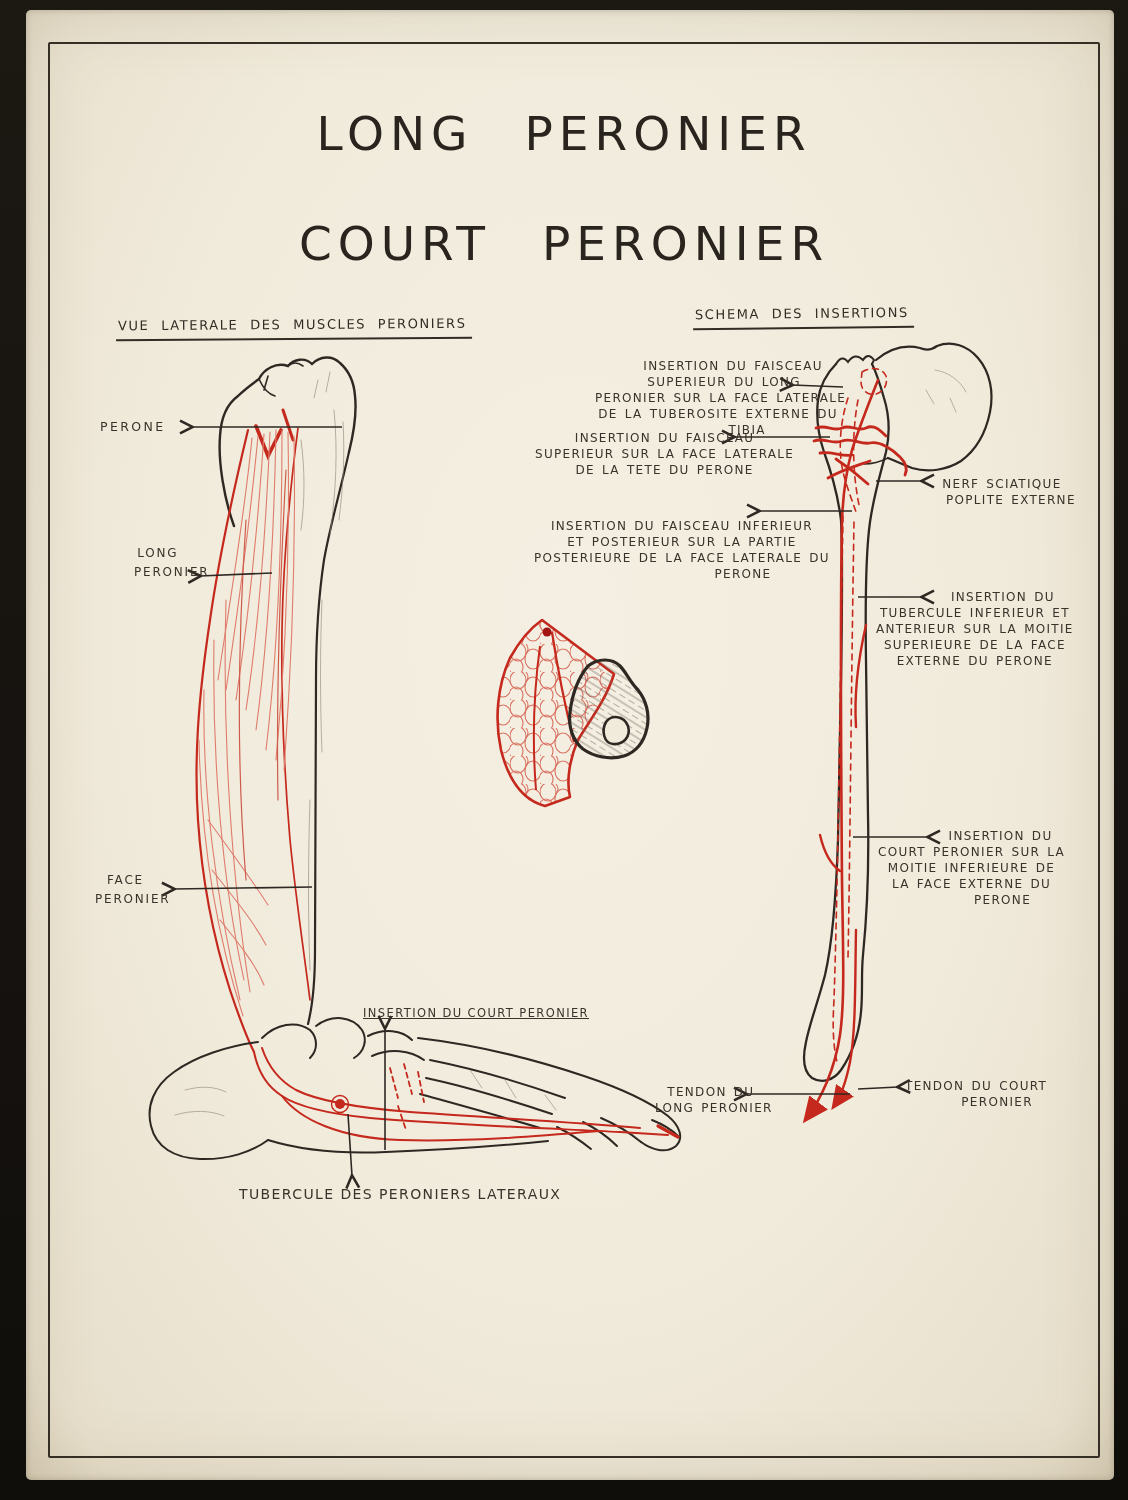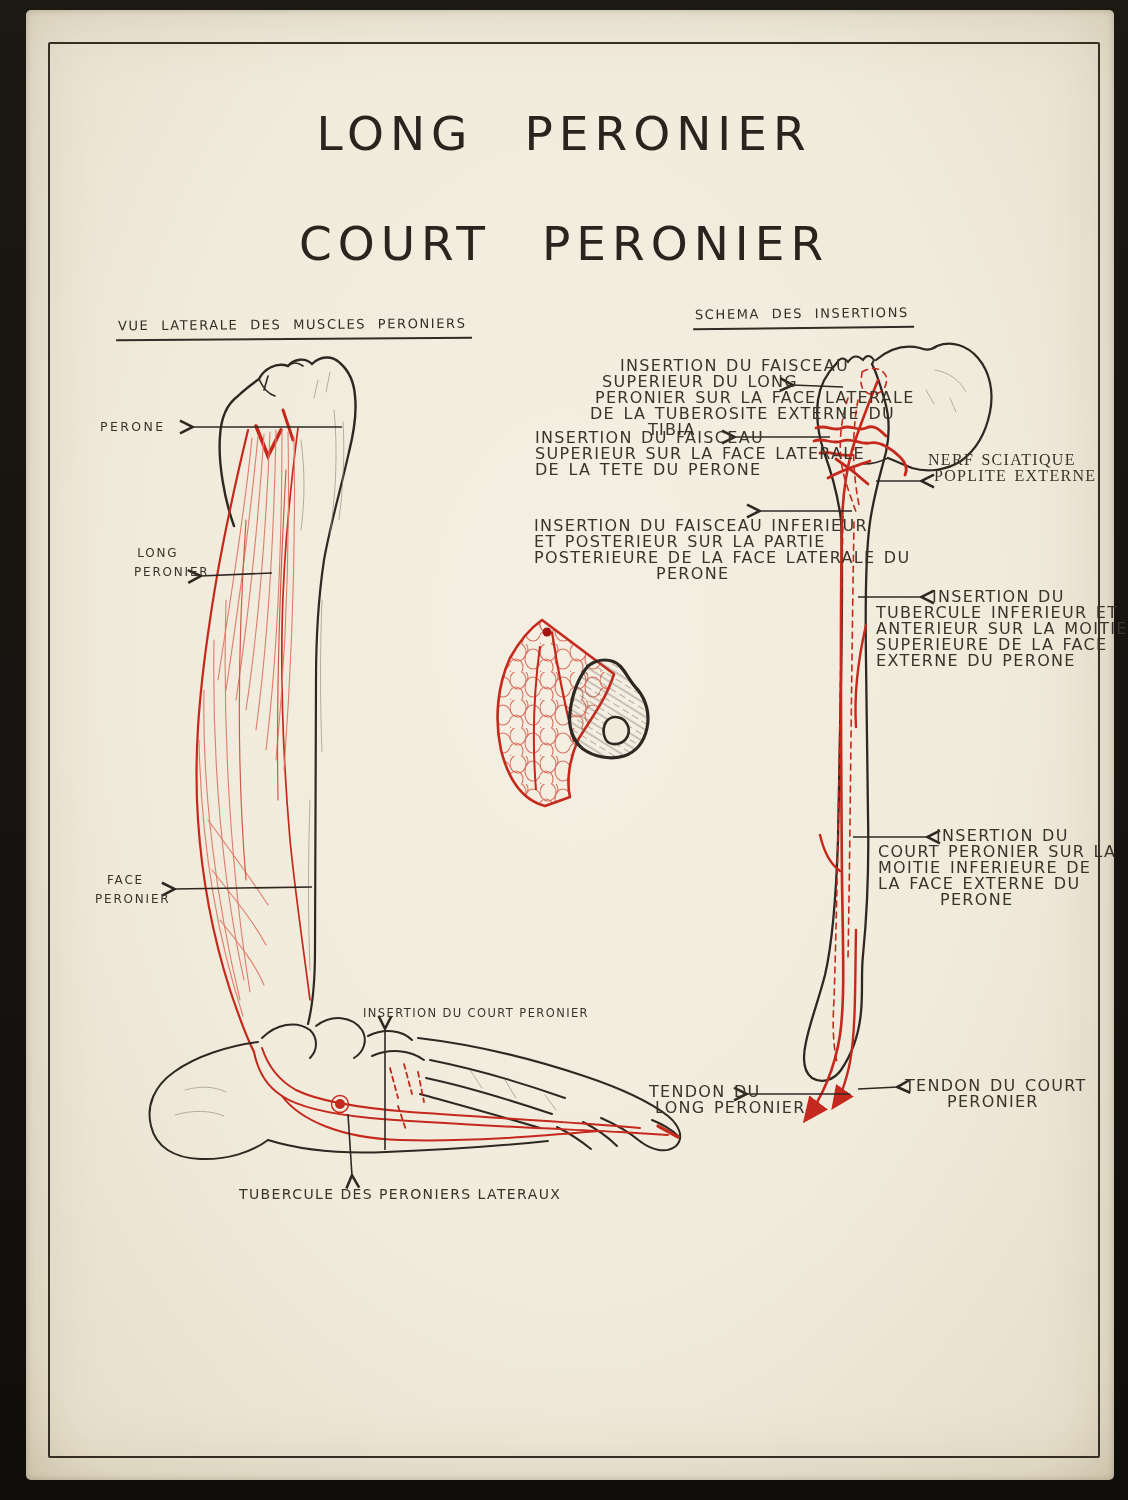--- a/index.html
+++ b/index.html
@@ -25,21 +25,21 @@
   }
   .title.l1{top:106px;}
   .title.l2{top:216px;}
   .subtitle{
     position:absolute;color:#332c25;font-size:13px;letter-spacing:1.6px;word-spacing:6px;
     padding:0 5px 6px 2px;border-bottom:2px solid #332c25;white-space:nowrap;
   }
   .sub-left{left:116px;top:317px;transform:rotate(-0.4deg);}
   .sub-right{left:693px;top:306px;transform:rotate(-0.6deg);}
   .lbl{position:absolute;color:#3a332b;font-size:12px;letter-spacing:1.8px;white-space:nowrap;line-height:19px;}
-  .ann{position:absolute;color:#3a332b;font-size:16px;letter-spacing:1.3px;word-spacing:2px;white-space:nowrap;line-height:16px;}
+  .ann{position:absolute;color:#3a332b;font-size:12px;letter-spacing:1.3px;word-spacing:2px;white-space:nowrap;line-height:16px;text-align:center;}
   .ann div, .lbl div{white-space:nowrap;}
   svg.art{position:absolute;left:0;top:0;}
 </style>
 </head>
 <body>
 
 <div class="photo">
   <div class="paper"></div>
   <div class="frame"></div>
 
@@ -233,21 +233,21 @@
   <div class="lbl" style="left:106px;top:544px;text-align:center;">
     <div>LONG</div>
     <div style="margin-left:28px;">PERONIER</div>
   </div>
 
   <div class="lbl" style="left:95px;top:871px;">
     <div style="margin-left:12px;">FACE</div>
     <div>PERONIER</div>
   </div>
 
-  <div class="lbl" style="left:363px;top:1004px;font-size:11.5px;letter-spacing:1.4px;">INSERTION DU COURT PERONIER</div>
+  <div class="lbl" style="left:363px;top:1004px;font-size:11.5px;letter-spacing:1.4px;text-decoration:underline;">INSERTION DU COURT PERONIER</div>
 
   <div class="lbl" style="left:239px;top:1185px;font-size:14px;letter-spacing:1.4px;">TUBERCULE DES PERONIERS LATERAUX</div>
 
   <div class="ann" style="left:590px;top:358px;">
     <div style="margin-left:30px;">INSERTION DU FAISCEAU</div>
     <div style="margin-left:12px;">SUPERIEUR DU LONG</div>
     <div style="margin-left:5px;">PERONIER SUR LA FACE LATERALE</div>
     <div>DE LA TUBEROSITE EXTERNE DU</div>
     <div style="margin-left:58px;">TIBIA</div>
   </div>
@@ -258,23 +258,23 @@
     <div>DE LA TETE DU PERONE</div>
   </div>
 
   <div class="ann" style="left:534px;top:518px;">
     <div>INSERTION DU FAISCEAU INFERIEUR</div>
     <div>ET POSTERIEUR SUR LA PARTIE</div>
     <div>POSTERIEURE DE LA FACE LATERALE DU</div>
     <div style="margin-left:122px;">PERONE</div>
   </div>
 
-  <div class="ann" style="left:928px;top:452px;font-family:Liberation Serif, serif;">
+  <div class="ann" style="left:928px;top:476px;">
     <div>NERF SCIATIQUE</div>
-    <div style="margin-left:6px;">POPLITE EXTERNE</div>
+    <div style="margin-left:18px;">POPLITE EXTERNE</div>
   </div>
 
   <div class="ann" style="left:876px;top:589px;">
     <div style="margin-left:56px;">INSERTION DU</div>
     <div>TUBERCULE INFERIEUR ET</div>
     <div>ANTERIEUR SUR LA MOITIE</div>
     <div>SUPERIEURE DE LA FACE</div>
     <div>EXTERNE DU PERONE</div>
   </div>
 

